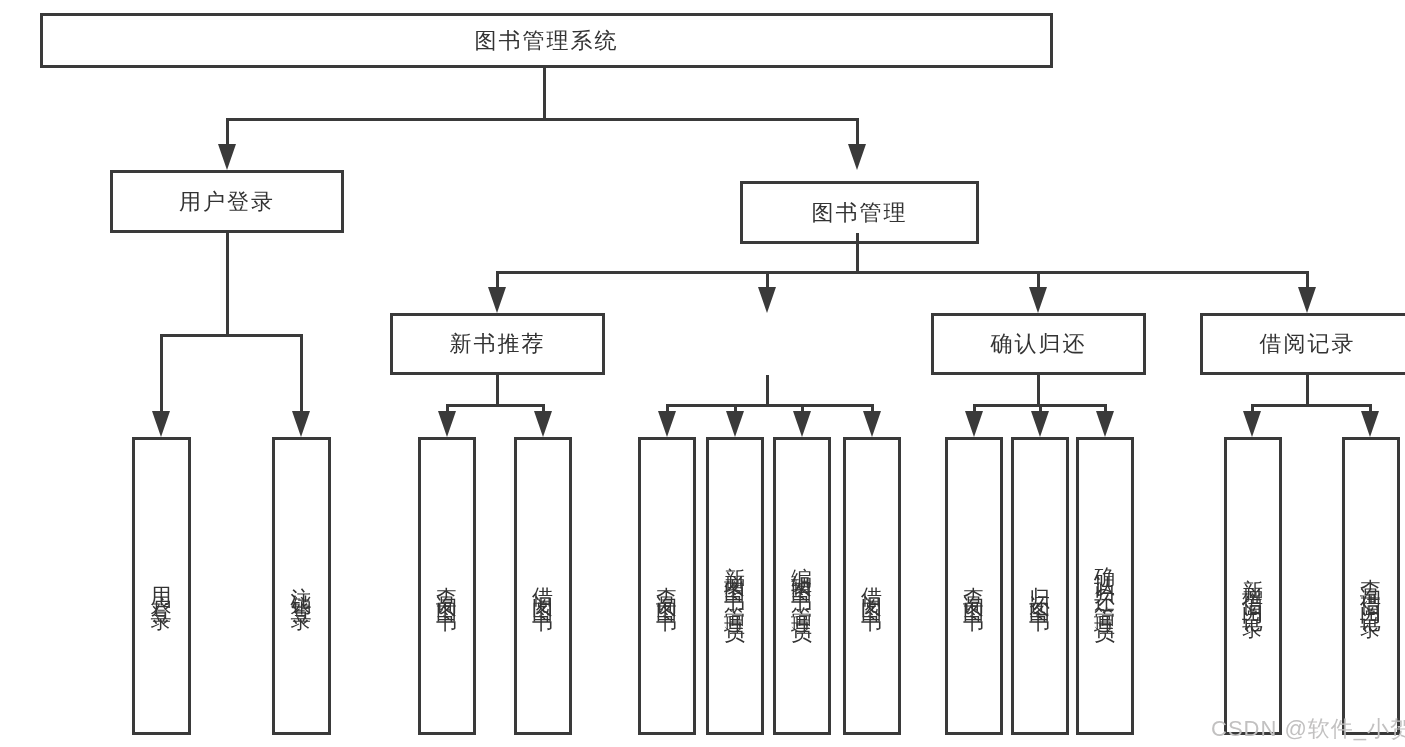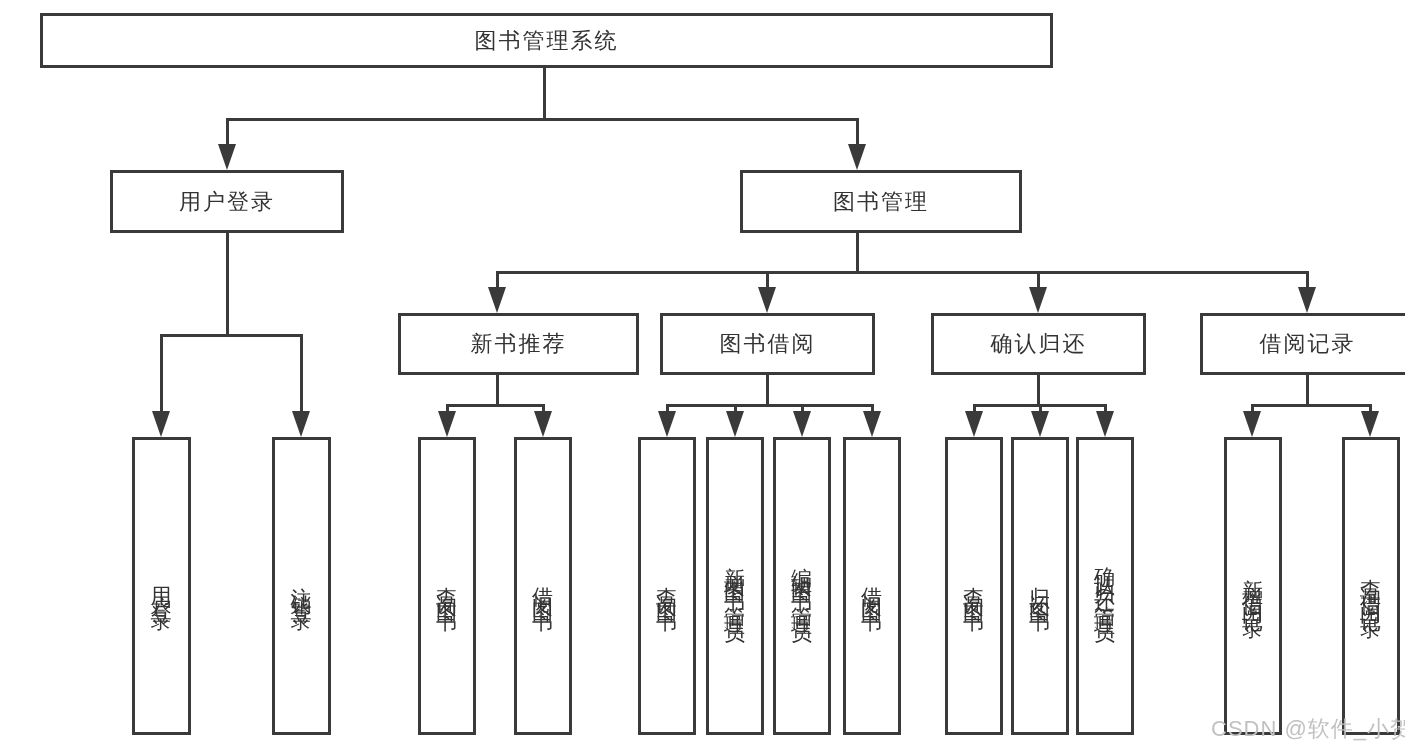--- a/index.html
+++ b/index.html
@@ -37,42 +37,41 @@
   <div class="box h" style="left:12px;top:13px;width:1013px;height:55px">图书管理系统</div>
 
   <div class="vline" style="left:515px;top:68px;height:51px"></div>
   <div class="hline" style="left:198px;top:118px;width:633px"></div>
   <div class="vline" style="left:198px;top:118px;height:28px"></div>
   <div class="arrow" style="left:190px;top:144px"></div>
   <div class="vline" style="left:828px;top:118px;height:28px"></div>
   <div class="arrow" style="left:820px;top:144px"></div>
 
   <div class="box h" style="left:82px;top:170px;width:234px;height:63px">用户登录</div>
-  <div class="box h" style="left:712px;top:170px;width:282px;height:63px">图书管理</div>
+  <div class="box h" style="left:712px;top:181px;width:239px;height:63px">图书管理</div>
 
   <div class="vline" style="left:198px;top:233px;height:103px"></div>
   <div class="hline" style="left:132px;top:334px;width:143px"></div>
   <div class="vline" style="left:132px;top:334px;height:79px"></div>
   <div class="arrow" style="left:124px;top:411px"></div>
   <div class="vline" style="left:272px;top:334px;height:79px"></div>
   <div class="arrow" style="left:264px;top:411px"></div>
 
   <div class="vline" style="left:828px;top:233px;height:40px"></div>
   <div class="hline" style="left:468px;top:271px;width:813px"></div>
   <div class="vline" style="left:468px;top:271px;height:18px"></div>
   <div class="arrow" style="left:460px;top:287px"></div>
   <div class="vline" style="left:738px;top:271px;height:18px"></div>
   <div class="arrow" style="left:730px;top:287px"></div>
   <div class="vline" style="left:1009px;top:271px;height:18px"></div>
   <div class="arrow" style="left:1001px;top:287px"></div>
   <div class="vline" style="left:1278px;top:271px;height:18px"></div>
   <div class="arrow" style="left:1270px;top:287px"></div>
 
-  <div class="box h" style="left:370px;top:313px;width:241px;height:62px">新书推荐</div>
-  <div class="box h" style="left:632px;top:313px;width:215px;height:62px">图书借阅</div>
+  <div class="box h" style="left:362px;top:313px;width:215px;height:62px">新书推荐</div>
   <div class="box h" style="left:903px;top:313px;width:215px;height:62px">确认归还</div>
   <div class="box h" style="left:1172px;top:313px;width:215px;height:62px">借阅记录</div>
 
   <div class="vline" style="left:468px;top:375px;height:31px"></div>
   <div class="hline" style="left:418px;top:404px;width:99px"></div>
   <div class="vline" style="left:418px;top:404px;height:9px"></div>
   <div class="arrow" style="left:410px;top:411px"></div>
   <div class="vline" style="left:514px;top:404px;height:9px"></div>
   <div class="arrow" style="left:506px;top:411px"></div>
 

